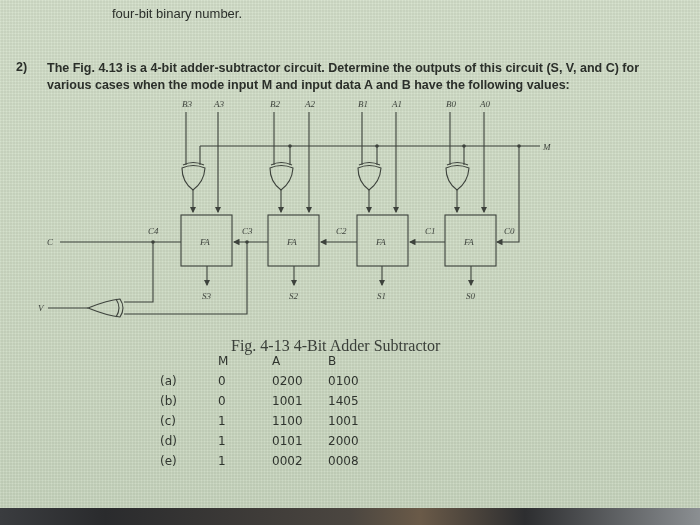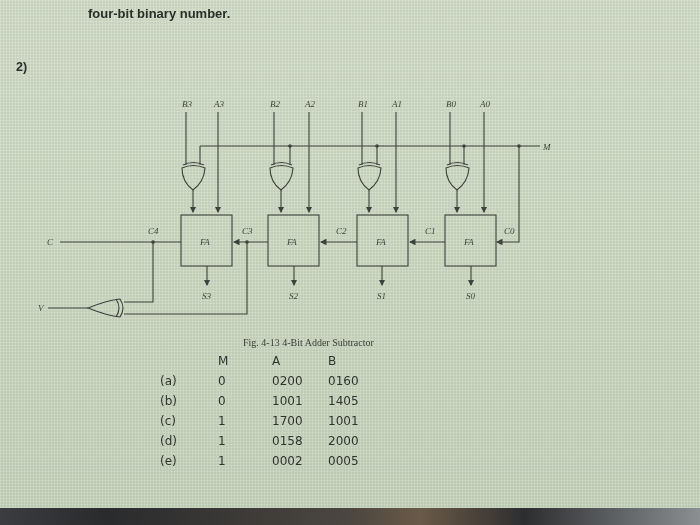--- a/index.html
+++ b/index.html
@@ -13,43 +13,44 @@
     background:
       repeating-linear-gradient(0deg, rgba(255,255,255,0.05) 0 1px, rgba(0,0,0,0.03) 1px 3px),
       repeating-linear-gradient(90deg, rgba(255,255,255,0.05) 0 1px, rgba(0,0,0,0.03) 1px 3px),
       linear-gradient(180deg, #d4e0ca 0%, #cfdcc5 50%, #c8d6bf 100%);
   }
   .bezel {
     position:absolute; left:0; top:508px; width:700px; height:17px;
     background: linear-gradient(90deg, #3a3c3f 0%, #2a2b2d 15%, #4b4640 50%, #6a5a48 60%, #2d2e30 75%, #8b8f92 100%);
   }
   .line1 {
-    position:absolute; left:88px; top:6px; font-size:13px; font-weight:bold; color:#2b2f2a;
+    position:absolute; left:112px; top:6px; font-size:13px; font-weight:normal; color:#2b2f2a;
   }
   .q-num { position:absolute; left:16px; top:60px; font-size:12.5px; font-weight:bold; color:#2b2f2a; }
   .q-text {
     position:absolute; left:47px; top:60px; width:620px; font-size:12.5px; font-weight:bold; color:#2b2f2a; line-height:17px;
   }
   svg.circuit { position:absolute; left:0; top:92px; }
   .caption {
-    position:absolute; left:243px; top:337px; font-family:"Liberation Serif", serif; font-size:10px; color:#3a3f39;
+    position:absolute; left:231px; top:337px; font-family:"Liberation Serif", serif; font-size:16px; color:#3a3f39;
   }
   table.vals {
     position:absolute; left:160px; top:351px; border-collapse:collapse;
     font-family:"DejaVu Sans", sans-serif; font-size:12px; color:#2f342e;
   }
   table.vals td, table.vals th { padding:0; height:20px; font-weight:normal; text-align:left; }
   .c0 { width:58px; } .c1 { width:54px; } .c2 { width:56px; } .c3 { width:60px; }
 </style>
 </head>
 <body>
 
 <div class="screen">
   <div class="line1">four-bit binary number.</div>
   <div class="q-num">2)</div>
+  <div class="q-text">The Fig. 4.13 is a 4-bit adder-subtractor circuit. Determine the outputs of this circuit (S, V, and C) for various cases when the mode input M and input data A and B have the following values:</div>
 
   <svg class="circuit" width="700" height="240" viewBox="0 92 700 240" font-family="Liberation Serif, serif" font-style="italic" fill="none" stroke="#3d423c" stroke-width="1.1">
     <defs>
       <marker id="arr" markerWidth="6" markerHeight="6" refX="5" refY="3" orient="auto">
         <path d="M0,0 L6,3 L0,6 Z" fill="#3d423c" stroke="none"></path>
       </marker>
     </defs>
 
     <g fill="#3d423c" stroke="none" font-size="9">
       <text x="182" y="107">B3</text>
@@ -160,43 +161,43 @@
         <tr>
       <th class="c0"></th>
       <th class="c1">M</th>
       <th class="c2">A</th>
       <th class="c3">B</th>
     </tr>
     <tr>
       <td>(a)</td>
       <td>0</td>
       <td>0200</td>
-      <td>0160</td>
+      <td>0100</td>
     </tr>
     <tr>
       <td>(b)</td>
       <td>0</td>
       <td>1001</td>
       <td>1405</td>
     </tr>
     <tr>
       <td>(c)</td>
       <td>1</td>
-      <td>1700</td>
+      <td>1100</td>
       <td>1001</td>
     </tr>
     <tr>
       <td>(d)</td>
       <td>1</td>
-      <td>0158</td>
+      <td>0101</td>
       <td>2000</td>
     </tr>
     <tr>
       <td>(e)</td>
       <td>1</td>
       <td>0002</td>
-      <td>0005</td>
+      <td>0008</td>
     </tr>
   </tbody>
     </table>
 </div>
 
 <div class="bezel"></div>
 
 </body></html>

